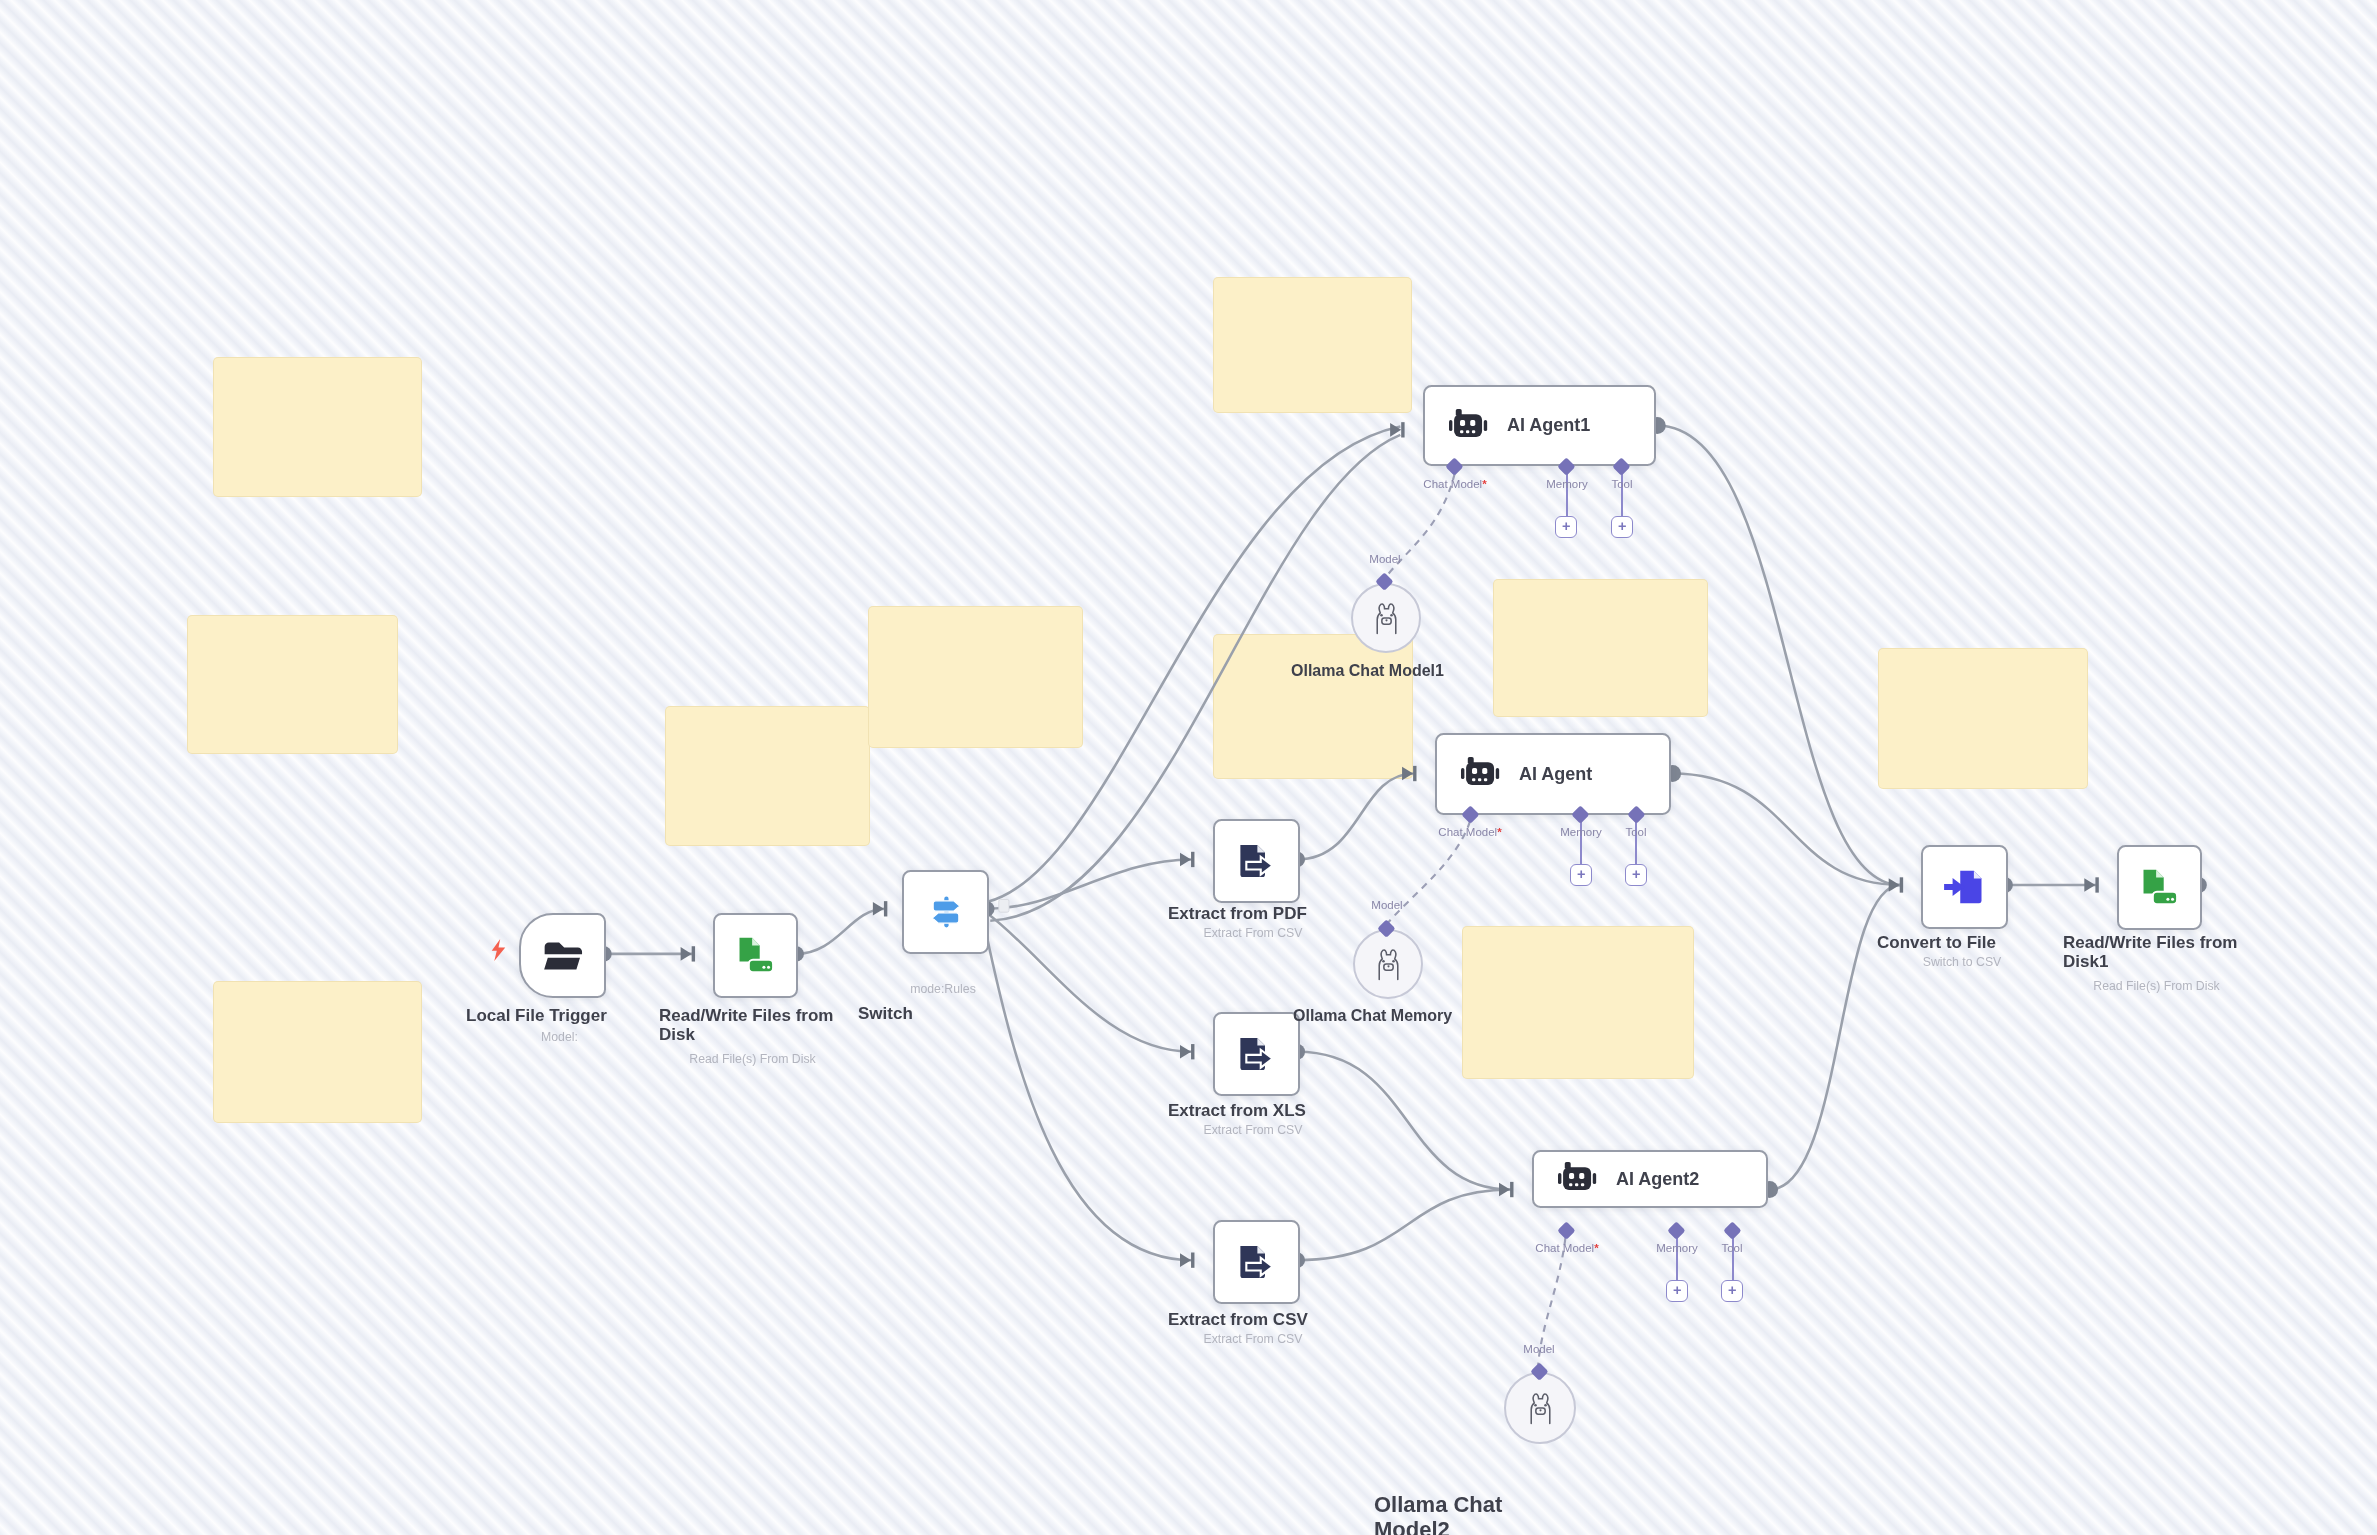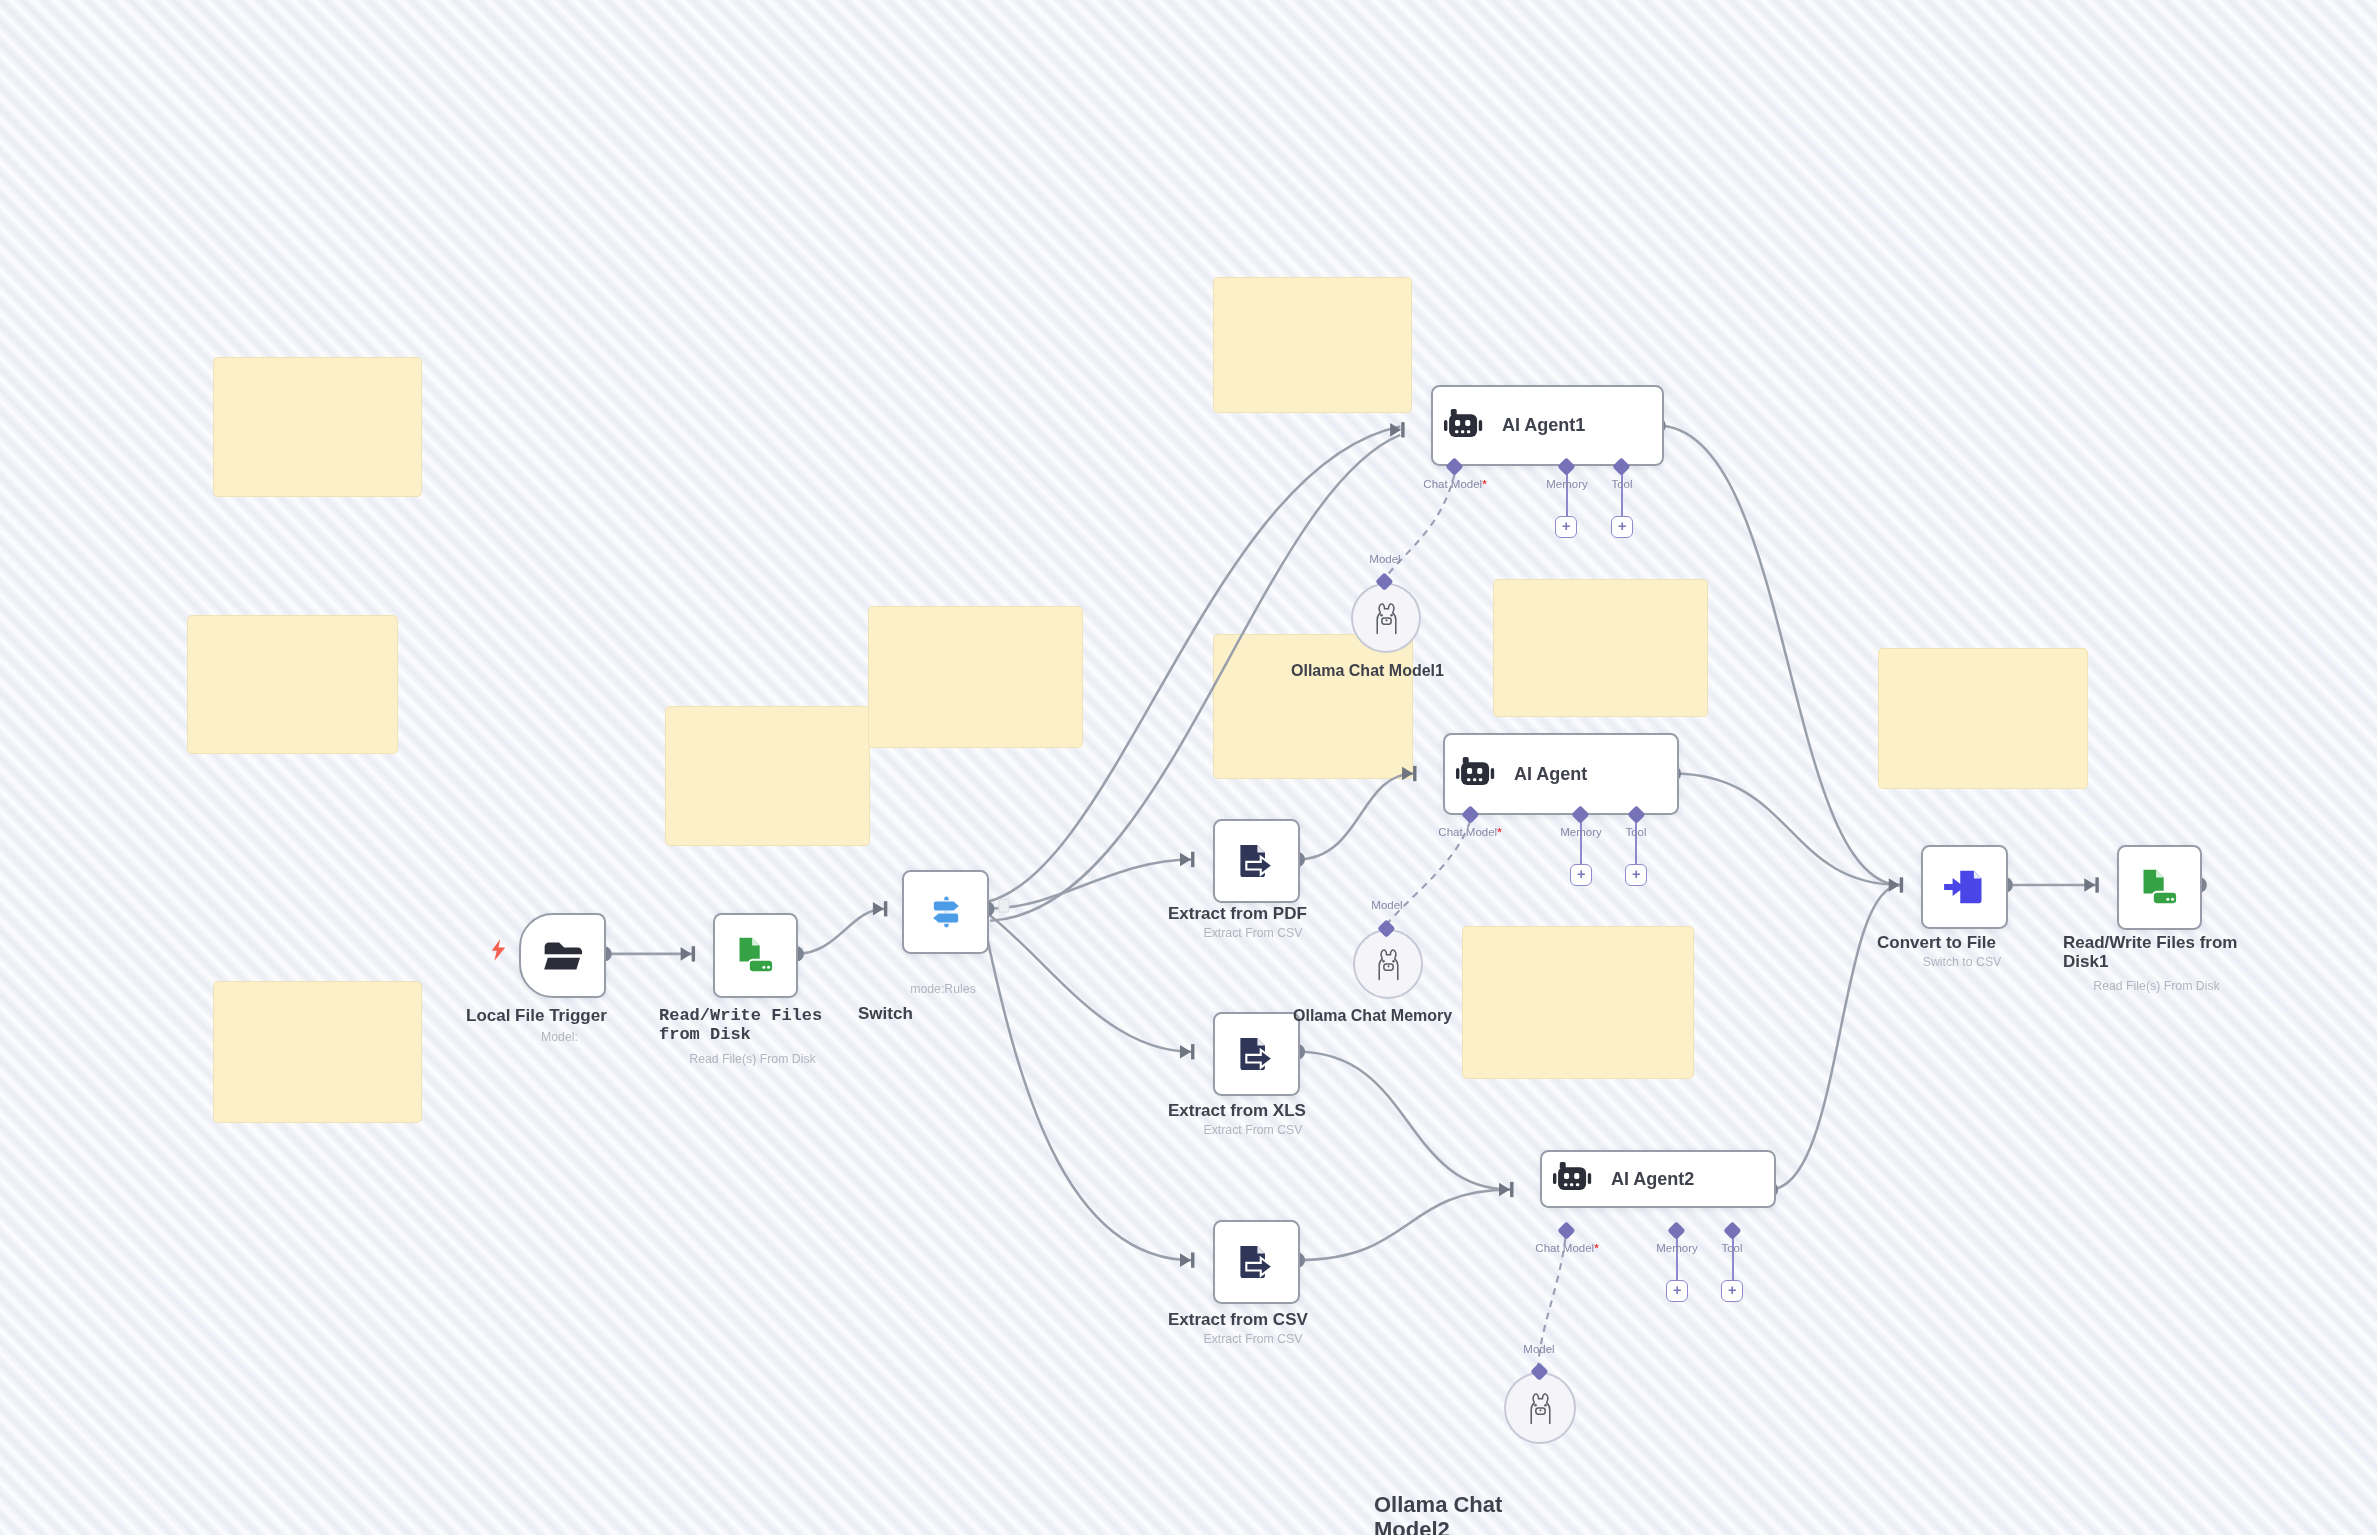--- a/index.html
+++ b/index.html
@@ -18,21 +18,21 @@
     position:absolute;background:#fcf0c8;border:0.9px solid rgba(222,200,140,.35);
     border-radius:5.1px;z-index:1;
   }
   #edges{position:absolute;left:0;top:0;z-index:2;}
   .node{
     position:absolute;background:#fff;border:2.1px solid #979ca8;border-radius:8.5px;
     z-index:3;box-shadow:0 1.7px 6px rgba(70,76,96,.10);
     display:flex;align-items:center;justify-content:center;
   }
   .node.trigger{border-radius:34px 8.5px 8.5px 34px;}
-  .node.agent{justify-content:flex-start;padding-left:11px;box-sizing:border-box;margin-left:8px;}
+  .node.agent{justify-content:flex-start;padding-left:24px;box-sizing:border-box;}
   .agent-title{font-size:18px;font-weight:700;color:#3f414c;margin-left:19px;}
   .circle-node{
     position:absolute;background:#f5f5f9;border:2.1px solid #c7c9d7;border-radius:50%;
     z-index:3;display:flex;align-items:center;justify-content:center;
   }
   .node-label{
     position:absolute;text-align:left;font-size:17px;font-weight:700;color:#3f414c;
     z-index:3;line-height:1.12;
   }
   .node-sub{
@@ -172,21 +172,21 @@
 
   <div class="node" style="left:713px;top:913px;width:81px;height:81px;">
     <svg width="39" height="37" viewBox="0 0 46 44">
       <path d="M4 1 h15 l9 9 v19 h-24 z" fill="#35a246"></path>
       <path d="M19 1 l9 9 h-9 z" fill="#d9f2de"></path>
       <rect x="15" y="27" width="29" height="15" rx="5" fill="#35a246" stroke="#fff" stroke-width="2.5"></rect>
       <circle cx="33" cy="36" r="1.8" fill="#fff"></circle>
         <circle cx="38.5" cy="36" r="1.8" fill="#fff"></circle>
     </svg>
   </div>
-  <div class="node-label" style="left:659px;top:1006px;width:187px;font-family:Liberation Mono, monospace;">Read/Write Files from Disk</div>
+  <div class="node-label" style="left:659px;top:1006px;width:187px;">Read/Write Files from Disk</div>
   <div class="node-sub" style="left:659px;top:1052px;width:187px;">Read File(s) From Disk</div>
 
   <div class="node" style="left:902px;top:870px;width:83px;height:80px;">
     <svg width="36" height="36" viewBox="0 0 42 42">
       <rect x="19" y="3" width="5" height="36" rx="2.5" fill="#4d9ce8"></rect>
       <path d="M9 8 h21 l7 6 l-7 6 H9 a3 3 0 0 1 -3 -3 v-6 a3 3 0 0 1 3 -3 z" fill="#4d9ce8" stroke="#fff" stroke-width="1.5"></path>
       <path d="M33 22 h-21 l-7 6 l7 6 h21 a3 3 0 0 0 3 -3 v-6 a3 3 0 0 0 -3 -3 z" fill="#4d9ce8" stroke="#fff" stroke-width="1.5"></path>
     </svg>
   </div>
   <div class="node-label" style="left:858px;top:960px;width:170px;margin-top:44px;">Switch</div>

